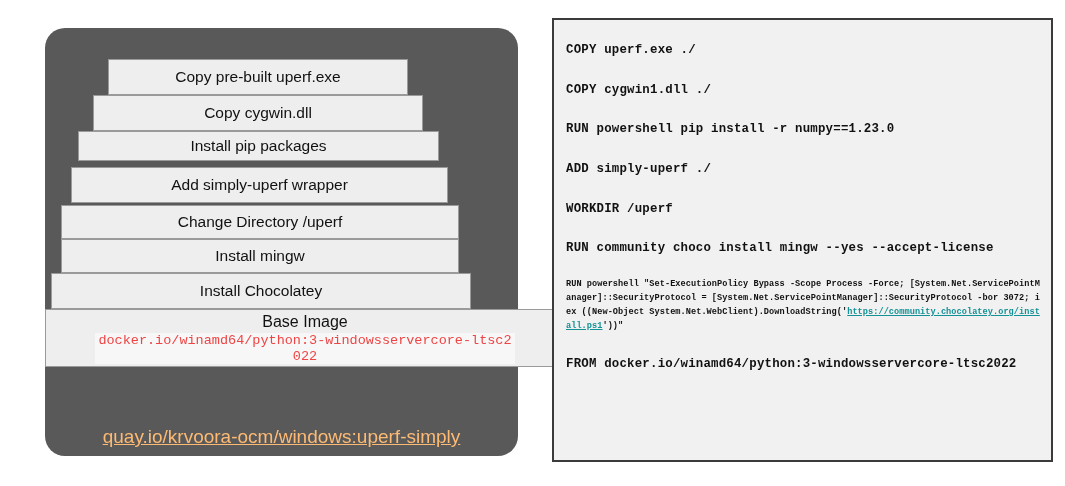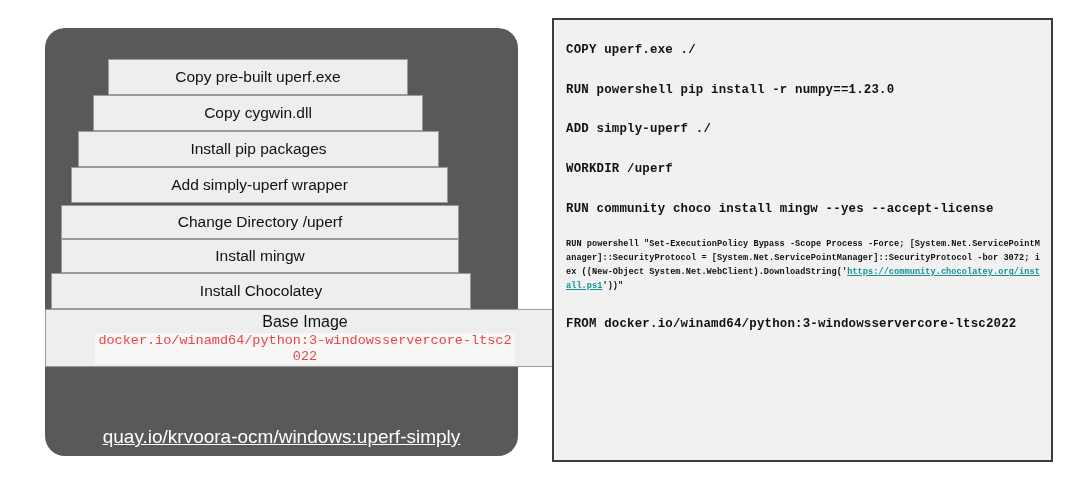--- a/index.html
+++ b/index.html
@@ -42,21 +42,21 @@
   }
 
   .layer-label {
     display: block;
     white-space: nowrap;
   }
 
   
   #layer-copy-uperf    { left:  63px; top:  31px; width: 300px; height: 36px; }
   #layer-copy-cygwin   { left:  48px; top:  67px; width: 330px; height: 36px; }
-  #layer-pip           { left:  33px; top: 103px; width: 361px; height: 36px; }
+  #layer-pip           { left:  33px; top: 103px; width: 361px; height: 30px; }
   #layer-wrapper       { left:  26px; top: 139px; width: 377px; height: 36px; }
   #layer-chdir         { left:  16px; top: 177px; width: 398px; height: 34px; }
   #layer-mingw         { left:  16px; top: 211px; width: 398px; height: 34px; }
   #layer-choco         { left:   6px; top: 245px; width: 420px; height: 36px; }
   #layer-base          { left:   0px; top: 281px; width: 520px; height: 58px; }
 
   #layer-base .layer-label { font-size: 16px; }
 
   .mono-sub {
     font-family: "Liberation Mono", "DejaVu Sans Mono", monospace;
@@ -69,21 +69,21 @@
     word-break: break-all;
     margin-top: 1px;
   }
 
   #registry-link {
     position: absolute;
     left: 0;
     right: 0;
     top: 398px;
     text-align: center;
-    color: #ffffff;
+    color: #fdba74;
     font-size: 19px;
     text-decoration: underline;
     white-space: nowrap;
     cursor: pointer;
   }
 
   
   #dockerfile-panel {
     position: absolute;
     left: 552px;
@@ -164,20 +164,21 @@
     <span class="layer-label">Base Image</span>
     <span class="mono-sub">docker.io/winamd64/python:3-windowsservercore-ltsc2022</span>
   </div>
 
   <a id="registry-link" href="#">quay.io/krvoora-ocm/windows:uperf-simply</a>
 </div>
 
 <div id="dockerfile-panel">
 
   <div class="df-line">COPY uperf.exe ./</div>
+  <div class="df-line">COPY cygwin1.dll ./</div>
   <div class="df-line">RUN powershell pip install -r numpy==1.23.0</div>
   <div class="df-line">ADD simply-uperf ./</div>
   <div class="df-line">WORKDIR /uperf</div>
   <div class="df-line">RUN community choco install mingw --yes --accept-license</div>
 
   <div id="df-choco-block"><span>RUN powershell "Set-ExecutionPolicy Bypass -Scope Process -Force; [System.Net.ServicePointManager]::SecurityProtocol = [System.Net.ServicePointManager]::SecurityProtocol -bor 3072; iex ((New-Object System.Net.WebClient).DownloadString('</span><a id="df-choco-link" href="#">https://community.chocolatey.org/install.ps1</a><span>'))"</span></div>
 
   <div class="df-line">FROM docker.io/winamd64/python:3-windowsservercore-ltsc2022</div>
 </div>
 

